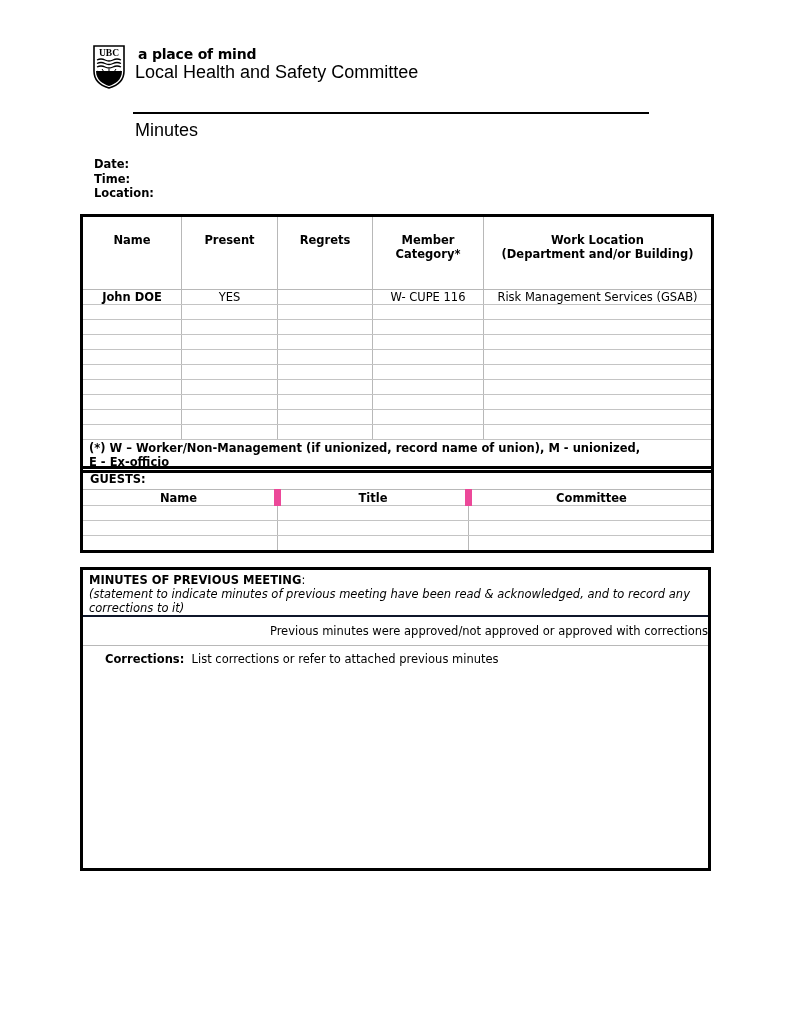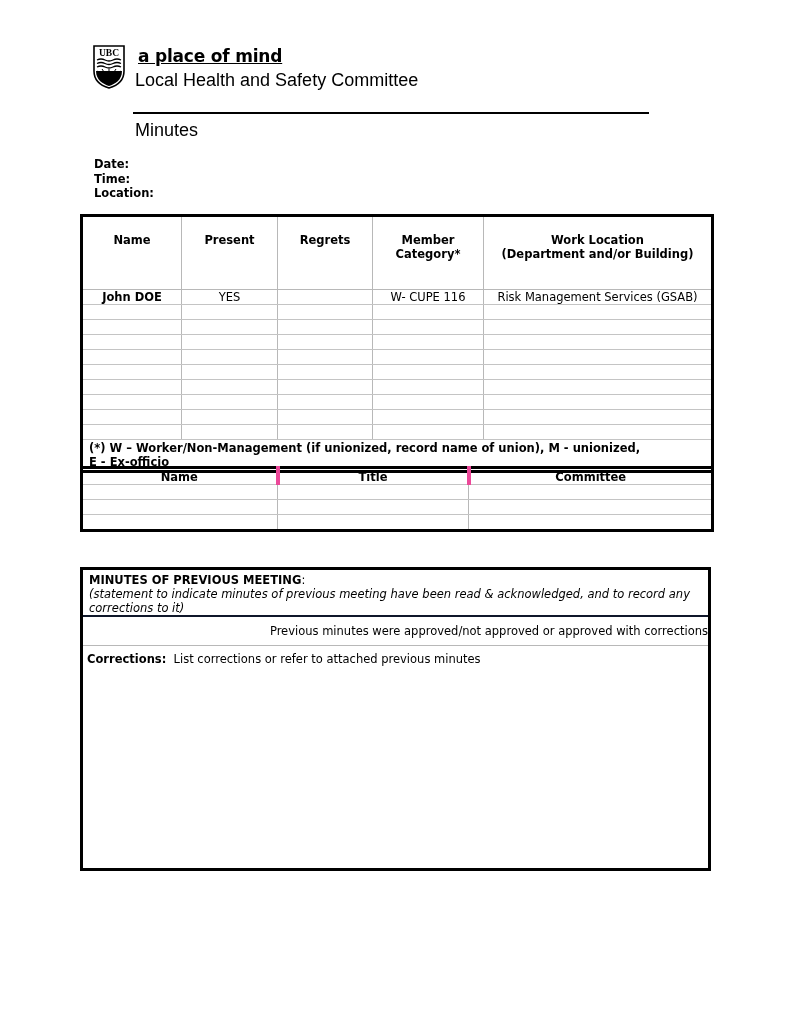--- a/index.html
+++ b/index.html
@@ -1,22 +1,22 @@
 <!DOCTYPE html>
 <html><head>
   <meta charset="utf-8">
   <style>
     html, body { margin: 0; padding: 0; background: #ffffff; }
     body { width: 791px; height: 1024px; position: relative; overflow: hidden;
       font-family: "DejaVu Sans", "Liberation Sans", sans-serif; color: #000; }
     .abs { position: absolute; }
 
     .logo { left: 92px; top: 45px; width: 34px; height: 44px; }
-    .tagline { left: 138px; top: 46px; font-size: 17px; font-weight: bold; letter-spacing: -0.2px; text-decoration: underline; }
-    .committee { left: 135px; top: 70px; font-family: "Liberation Sans", sans-serif; font-size: 18px; }
+    .tagline { left: 138px; top: 46px; font-size: 14px; font-weight: bold; letter-spacing: -0.2px; }
+    .committee { left: 135px; top: 62px; font-family: "Liberation Sans", sans-serif; font-size: 18px; }
     .rule { left: 133px; top: 112px; width: 516px; height: 2px; background: #000; }
     .minutes-title { left: 135px; top: 120px; font-family: "Liberation Sans", sans-serif; font-size: 18px; }
 
     .meta { left: 94px; top: 157px; font-size: 11.5px; font-weight: bold; line-height: 14.5px; }
 
     table { border-collapse: collapse; table-layout: fixed; }
     .box { border: 3px solid #000; padding-left: 46px; }
     td, th { font-size: 11.5px; padding: 0 4px; }
 
     
@@ -24,33 +24,33 @@
     .members th { height: 56px; vertical-align: top; padding-top: 16px; text-align: center;
       font-weight: bold; line-height: 14px; border-left: 1px solid #b8b8b8; border-bottom: 1px solid #b8b8b8; }
     .members th:first-child { border-left: none; }
     .members td { height: 14px; border-left: 1px solid #b8b8b8; border-bottom: 1px solid #c4c4c4; text-align: center; line-height: 14px; white-space: nowrap; }
     .members td:first-child { border-left: none; font-weight: bold; }
     .members td.footnote { text-align: left; height: 28px; padding: 1px 6px; line-height: 14px; white-space: normal; border-bottom: none; }
 
     
     .guests { left: 80px; top: 466px; width: 631px; }
     .guests td.title-cell { height: 20px; font-weight: bold; padding-left: 7px; border-bottom: 1px solid #b8b8b8; }
-    .guests th { height: 15px; font-weight: bold; text-align: center; border-left: 4px solid #ec4899; border-bottom: 1px solid #c4c4c4; }
+    .guests th { height: 15px; font-weight: bold; text-align: center; border-left: 7px solid #ec4899; border-bottom: 1px solid #c4c4c4; }
     .guests th:first-child { border-left: none; }
     .guests td.cell { height: 14px; border-left: 1px solid #b8b8b8; border-bottom: 1px solid #c4c4c4; }
     .guests td.cell:first-child { border-left: none; }
     .guests tr:last-child td.cell { border-bottom: none; }
 
     
     .prev { left: 80px; top: 567px; width: 625px; height: 298px; border: 3px solid #000; }
     .prev .head { padding: 3px 6px 1px 6px; font-size: 11.5px; line-height: 14px; border-bottom: 2px solid #0f172a; height: 41px; }
     .prev .head b { font-weight: bold; }
     .prev .head i { font-style: italic; }
     .prev .status { height: 28px; line-height: 28px; text-align: right; font-size: 11.5px; border-bottom: 1px solid #b8b8b8; }
-    .prev .corr { padding: 6px 4px; font-size: 11.5px; }
+    .prev .corr { padding: 6px 22px; font-size: 11.5px; }
     .prev .corr b { font-weight: bold; }
   </style>
 </head>
 <body>
 
 <div class="abs logo">
   <svg width="34" height="44" viewBox="0 0 34 44">
     <path d="M2 1 H32 V26 C32 36 24 41 17 43 C10 41 2 36 2 26 Z" fill="#fff" stroke="#000" stroke-width="1.6"></path>
     <rect x="3.5" y="2.5" width="27" height="9" fill="#fff"></rect>
     <text x="17" y="10.5" text-anchor="middle" font-family="Liberation Serif, serif" font-size="9.5" font-weight="bold" fill="#000">UBC</text>
@@ -173,20 +173,23 @@
   </tbody>
 </table>
 
 <table class="abs guests box">
   <colgroup>
     <col style="width:196px">
       <col style="width:191px">
       <col style="width:244px">
   </colgroup>
   <tbody>
+      <tr>
+    <td class="title-cell" colspan="3">GUESTS:</td>
+  </tr>
   <tr>
     <th>Name</th>
     <th>Title</th>
     <th>Committee</th>
   </tr>
   <tr>
     <td class="cell"></td>
     <td class="cell"></td>
     <td class="cell"></td>
   </tr>

